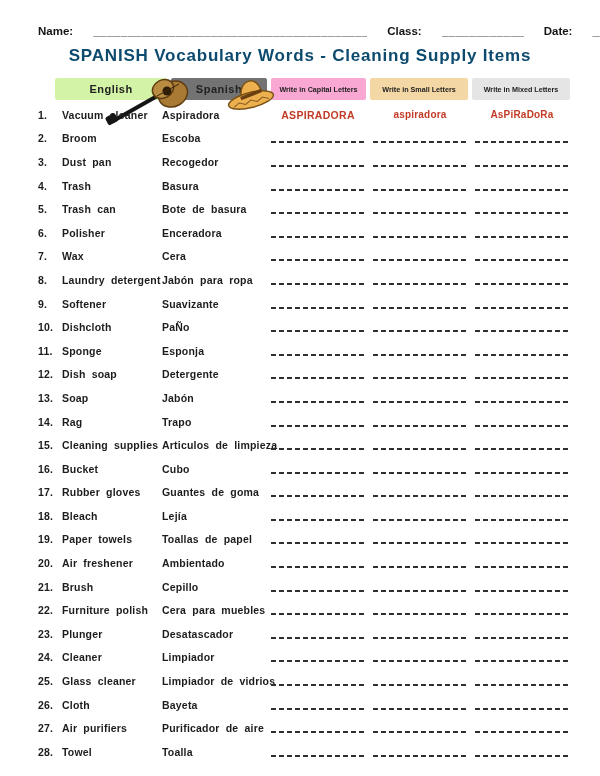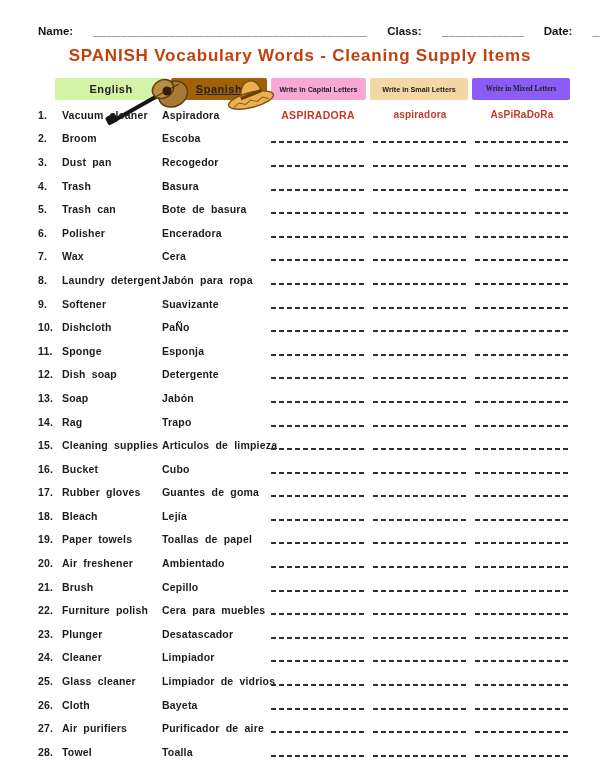--- a/index.html
+++ b/index.html
@@ -13,21 +13,21 @@
     font-size:11.5px;font-weight:700;white-space:nowrap;color:#141414;gap:20px;
   }
   .tl-label{flex:none;}
   .tl-blank{flex:none;overflow:hidden;letter-spacing:.5px;}
   .tl-blank.bn{width:274px}
   .tl-blank.bc{width:82px}
   .tl-blank.bd{width:80px}
   
   .title{
     position:absolute;top:46px;left:0;width:100%;text-align:center;
-    font-size:17px;font-weight:700;letter-spacing:.8px;color:#c2410c;
+    font-size:17px;font-weight:700;letter-spacing:.8px;color:#0c4a6e;
   }
   
   .bands{position:absolute;top:78px;left:55px;height:22px;display:flex;}
   .band{
     display:flex;align-items:center;justify-content:center;
     font-weight:700;margin-right:4px;border-radius:2px;white-space:nowrap;color:#222;text-align:right;
   }
   .band.b1{width:112px;font-size:11px;letter-spacing:.5px;}
   .band.b2{width:96px;font-size:11px;letter-spacing:.5px;}
   .band.b3{width:95px;font-size:7.2px;}
@@ -65,24 +65,24 @@
     <span class="tl-label">Class:</span>
     <span class="tl-blank bc">________________</span>
     <span class="tl-label">Date:</span>
     <span class="tl-blank bd">________________</span>
   </div>
 
   <div class="title">SPANISH Vocabulary Words - Cleaning Supply Items</div>
 
   <div class="bands">
     <div class="band b1" style="background: rgb(211, 243, 166);">English</div>
-    <div class="band b2" style="background: #a16207; text-decoration: underline;">Spanish</div>
+    <div class="band b2" style="background: #737373;">Spanish</div>
     <div class="band b3" style="background: #f9a8d4;">Write in Capital Letters</div>
     <div class="band b4" style="background: rgb(243, 215, 164);">Write in Small Letters</div>
-    <div class="band b5" style="background: #8b5cf6; font-family: Liberation Serif, serif;">Write in Mixed Letters</div>
+    <div class="band b5" style="background: #e5e5e5;">Write in Mixed Letters</div>
 
     <span class="icon guitar">
       <svg width="90" height="62" viewBox="0 0 90 62">
         <line x1="10" y1="53" x2="56" y2="27" stroke="#151515" stroke-width="4" stroke-linecap="round"></line>
         <rect x="3" y="47" width="11" height="9" rx="2" fill="#151515" transform="rotate(-28 8 51)"></rect>
         <ellipse cx="70" cy="26" rx="15" ry="12.5" fill="#a87a33" stroke="#5f3d12" stroke-width="1.5" transform="rotate(-28 70 26)"></ellipse>
         <ellipse cx="60" cy="21" rx="11" ry="9" fill="#b98c42" stroke="#5f3d12" stroke-width="1.5" transform="rotate(-28 60 21)"></ellipse>
         <circle cx="64" cy="23" r="4.5" fill="#2e1c05"></circle>
         <line x1="54" y1="28" x2="76" y2="16" stroke="#3a270c" stroke-width="1"></line>
       </svg>

